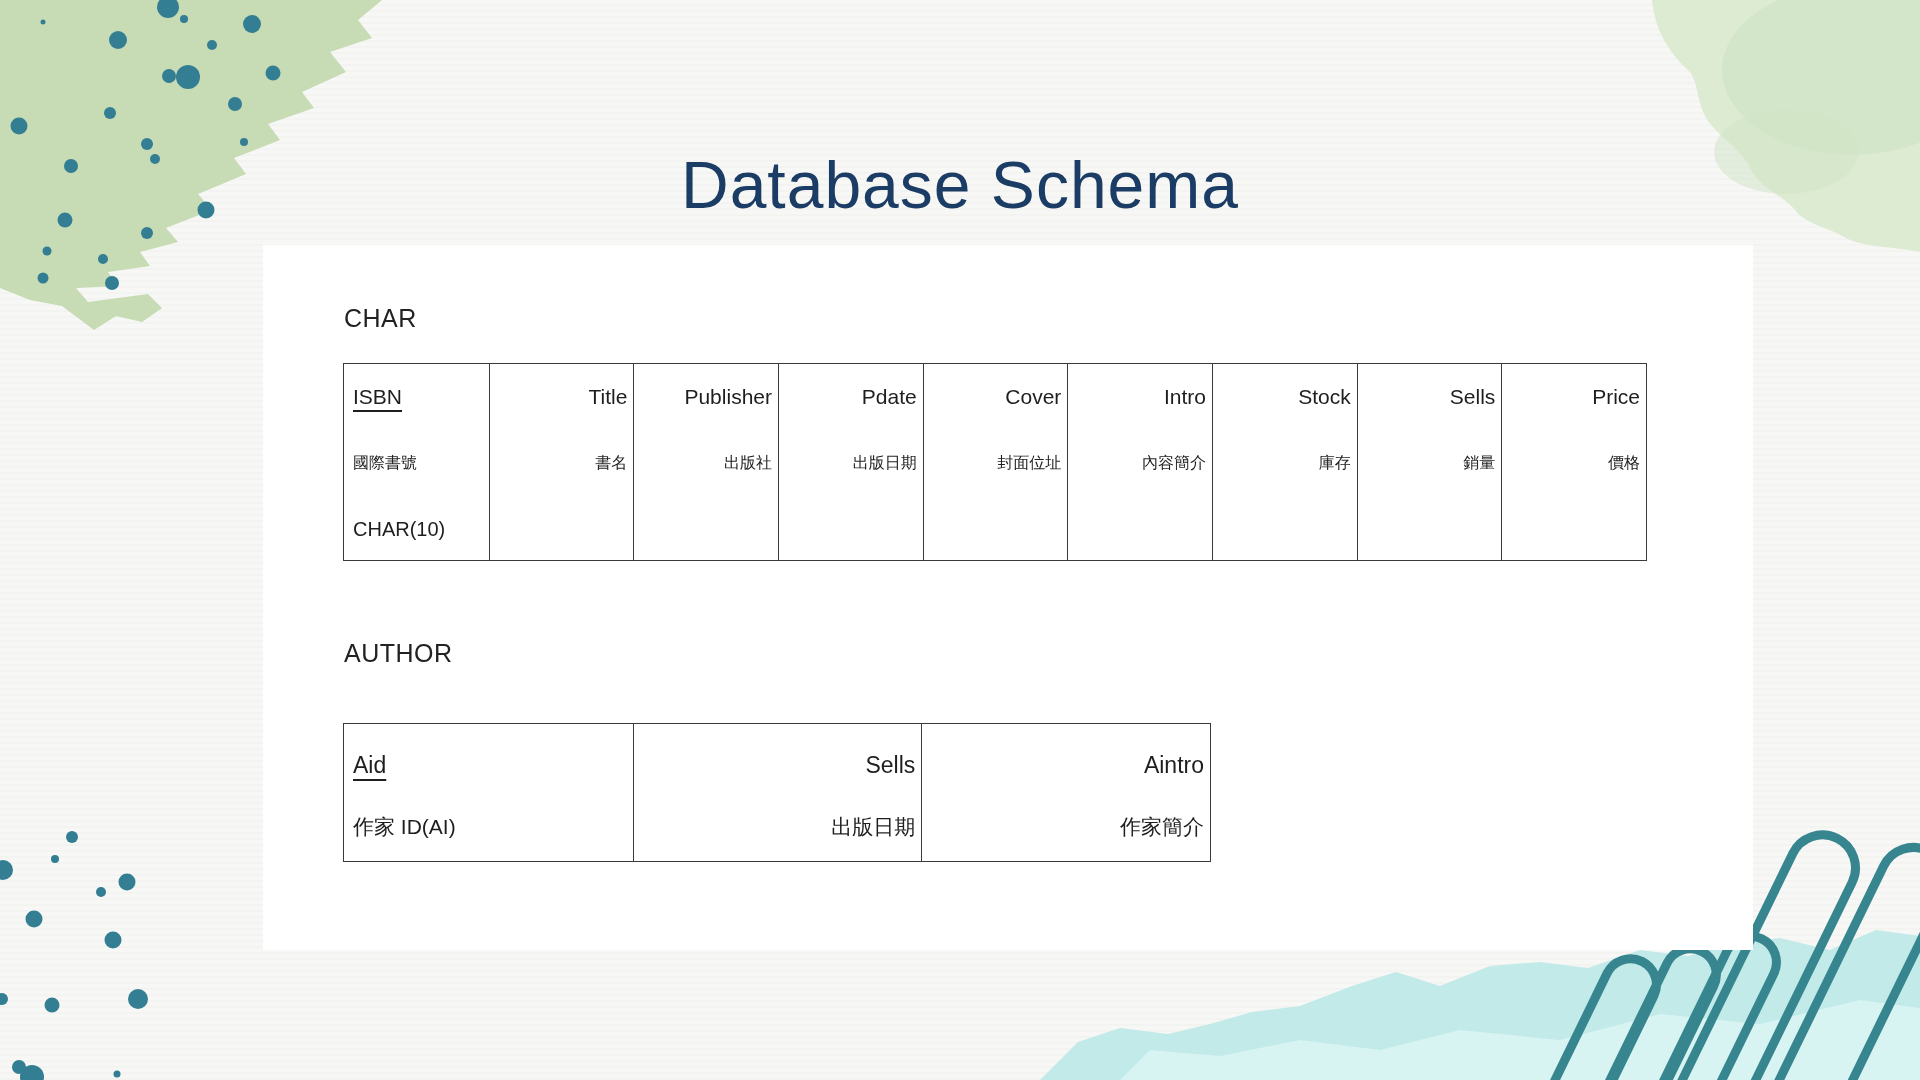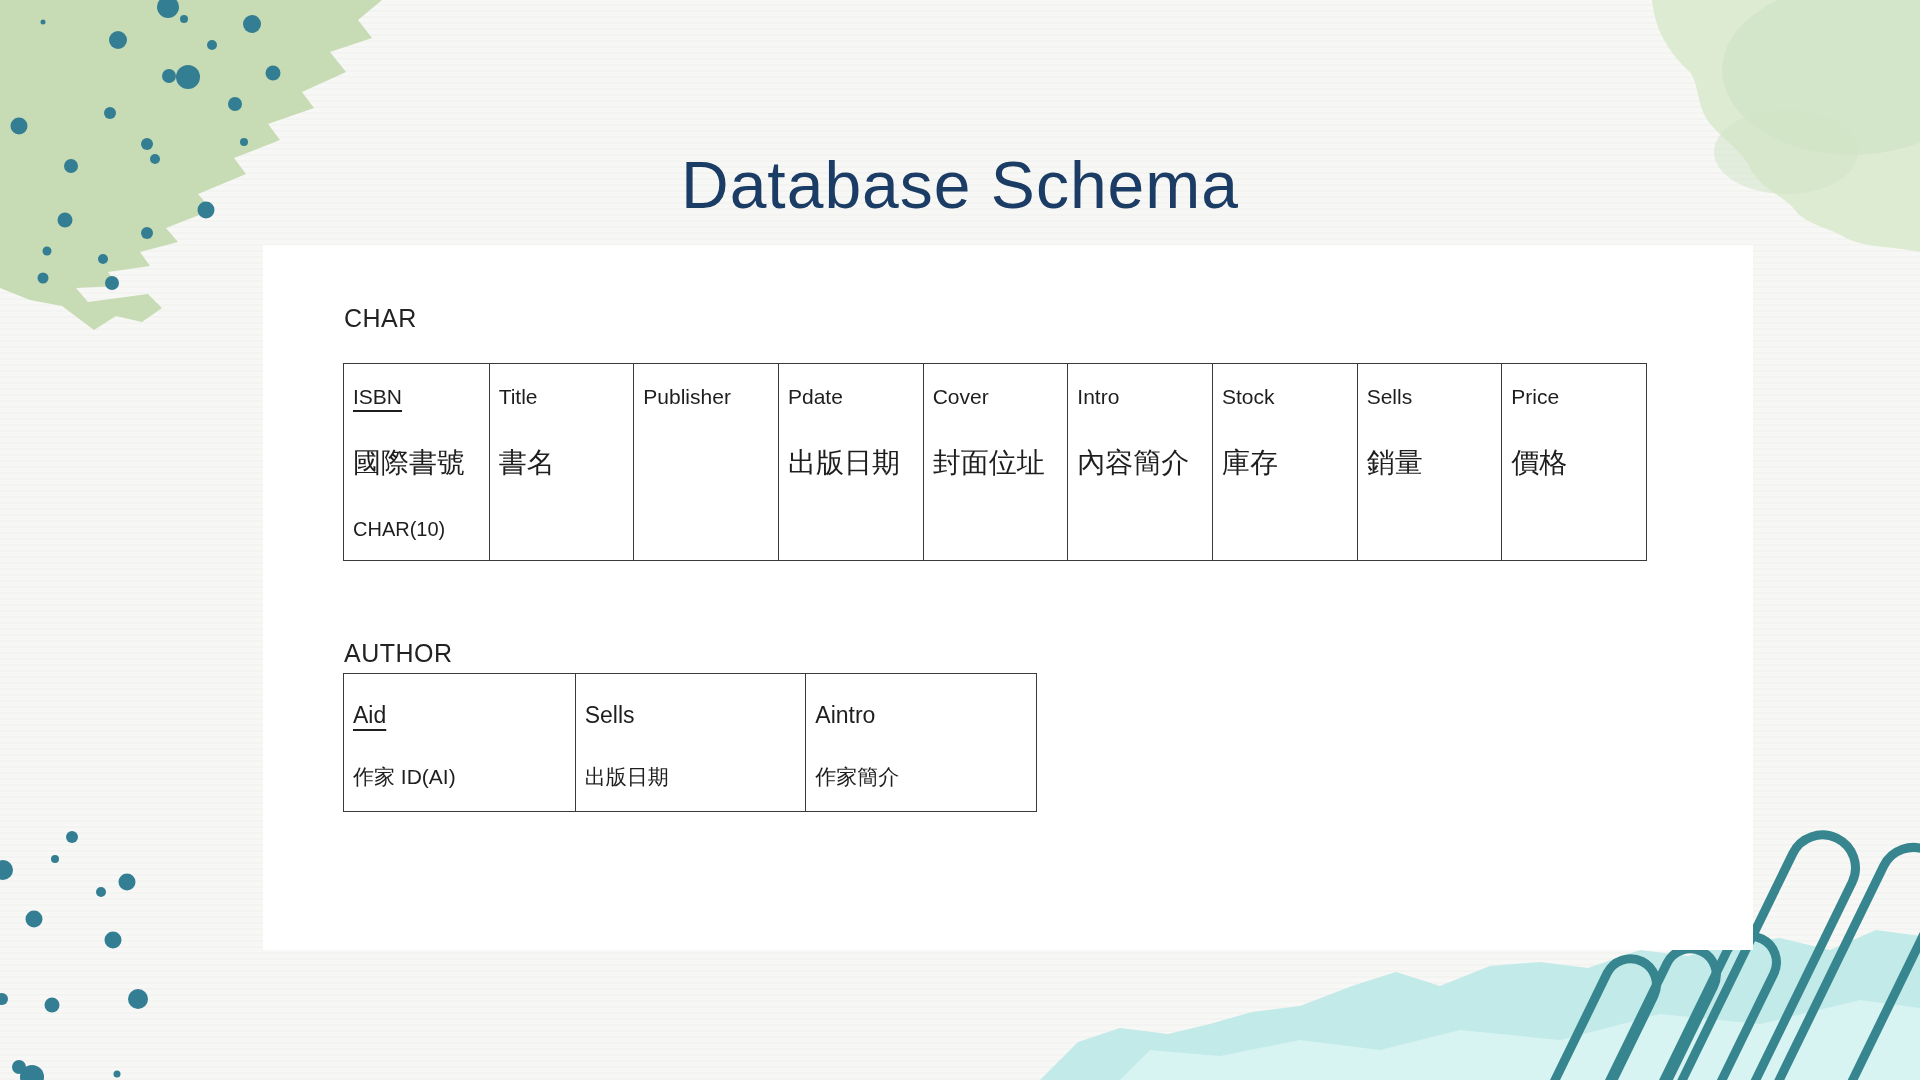--- a/index.html
+++ b/index.html
@@ -24,29 +24,29 @@
   .tbl-label{
     position:absolute;left:344px;font-size:25px;letter-spacing:.5px;color:#222;line-height:1;
   }
   .label-book{top:306px;}
   .label-author{top:641px;}
   .schema-table{
     position:absolute;left:343px;background:#fff;
     border:1.5px solid #3a3a3a;box-sizing:border-box;display:grid;
   }
   .book-table{top:363px;width:1304px;height:198px;grid-template-columns:repeat(9,1fr);}
-  .author-table{top:673px;width:694px;height:139px;grid-template-columns:repeat(3,1fr);}
+  .author-table{top:723px;width:868px;height:139px;grid-template-columns:repeat(3,1fr);}
   .schema-table .cell{box-sizing:border-box;padding:0 6px 0 9px;overflow:hidden;}
-  .schema-table .cell + .cell{border-left:1.5px solid #3a3a3a;}
+  .schema-table .cell + .cell{border-left:1.5px solid #3a3a3a;text-align:right;}
   .book-table .cell > div{line-height:66px;white-space:nowrap;}
   .author-table .cell{padding-top:10px;}
   .author-table .cell > div{line-height:62px;white-space:nowrap;}
   .fld{font-size:21px;}
   .author-table .fld{font-size:23px;}
-  .zh{font-size:28px;}
+  .zh{font-size:16px;}
   .author-table .zh{font-size:21px;}
   .typ{font-size:20px;}
   .pk{text-decoration:underline;text-decoration-thickness:2px;text-underline-offset:6px;}
 </style>
 </head>
 <body>
 
 <div class="stage">
 
   <svg class="decor" viewBox="0 0 1920 1080" aria-hidden="true">
@@ -126,20 +126,21 @@
       <div class="zh">國際書號</div>
       <div class="typ">CHAR(10)</div>
     </div>
     <div class="cell">
       <div class="fld">Title</div>
       <div class="zh">書名</div>
       <div class="typ"></div>
     </div>
     <div class="cell">
       <div class="fld">Publisher</div>
+      <div class="zh">出版社</div>
       <div class="typ"></div>
     </div>
     <div class="cell">
       <div class="fld">Pdate</div>
       <div class="zh">出版日期</div>
       <div class="typ"></div>
     </div>
     <div class="cell">
       <div class="fld">Cover</div>
       <div class="zh">封面位址</div>

